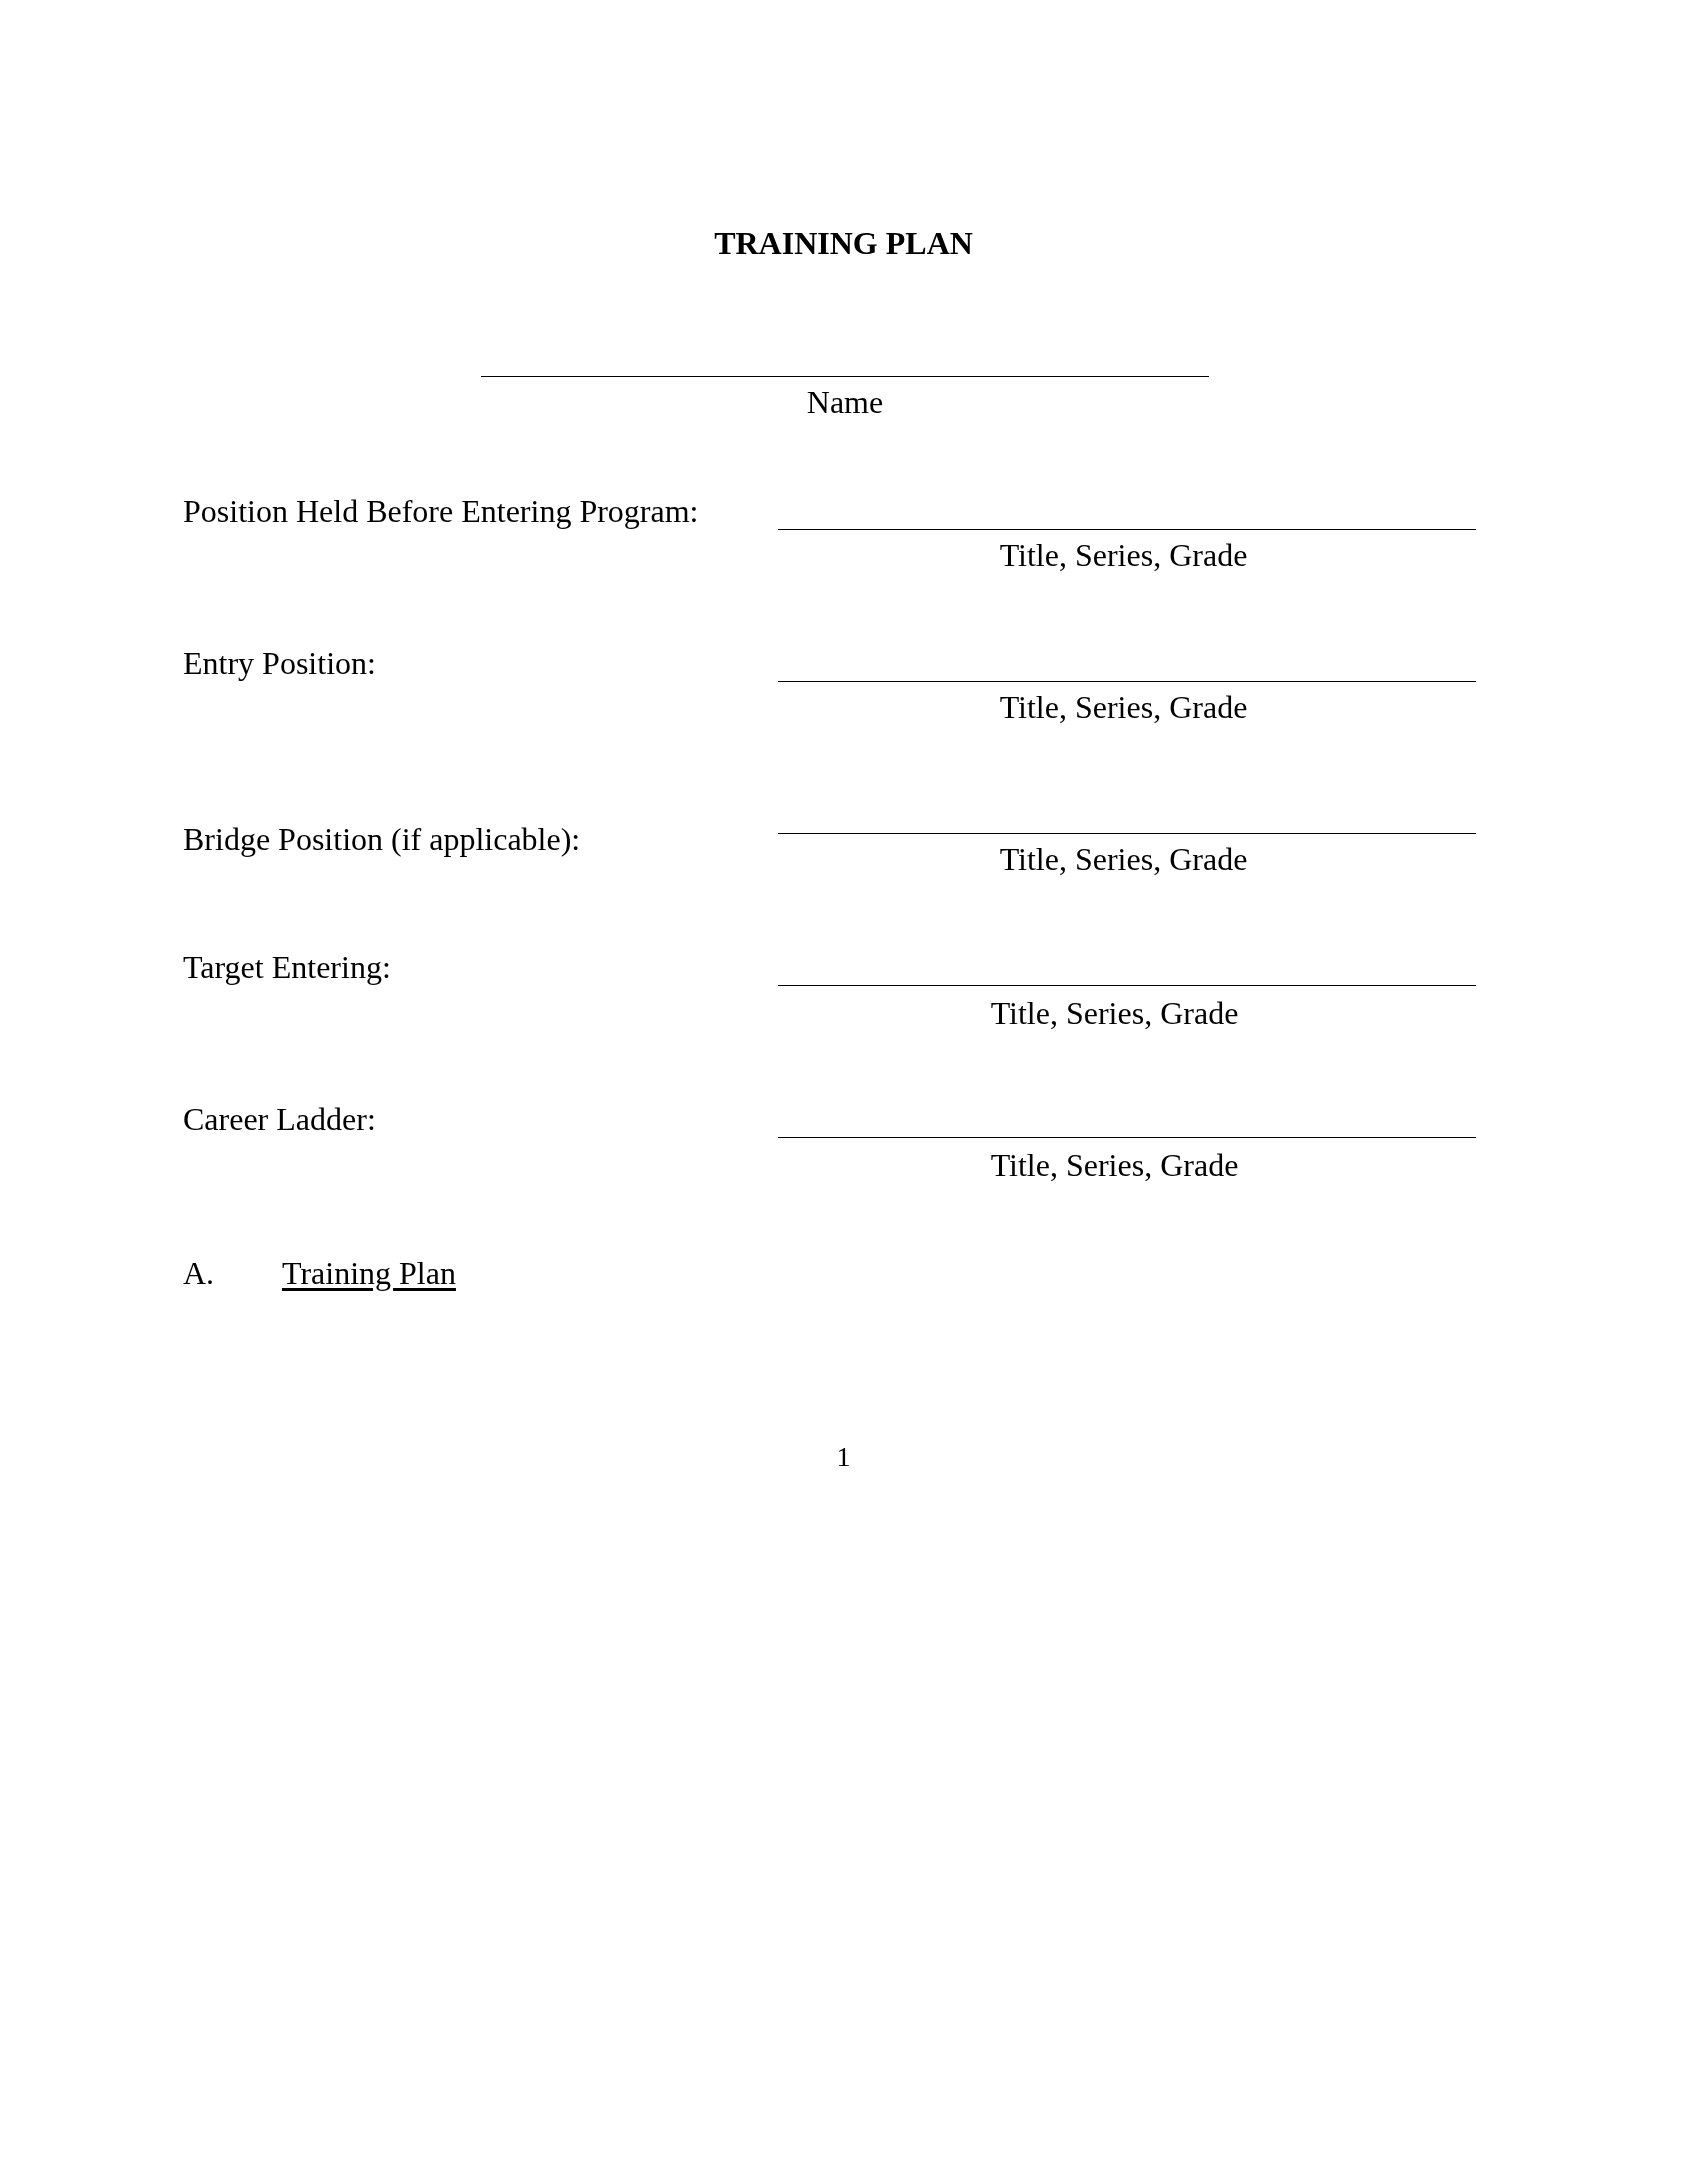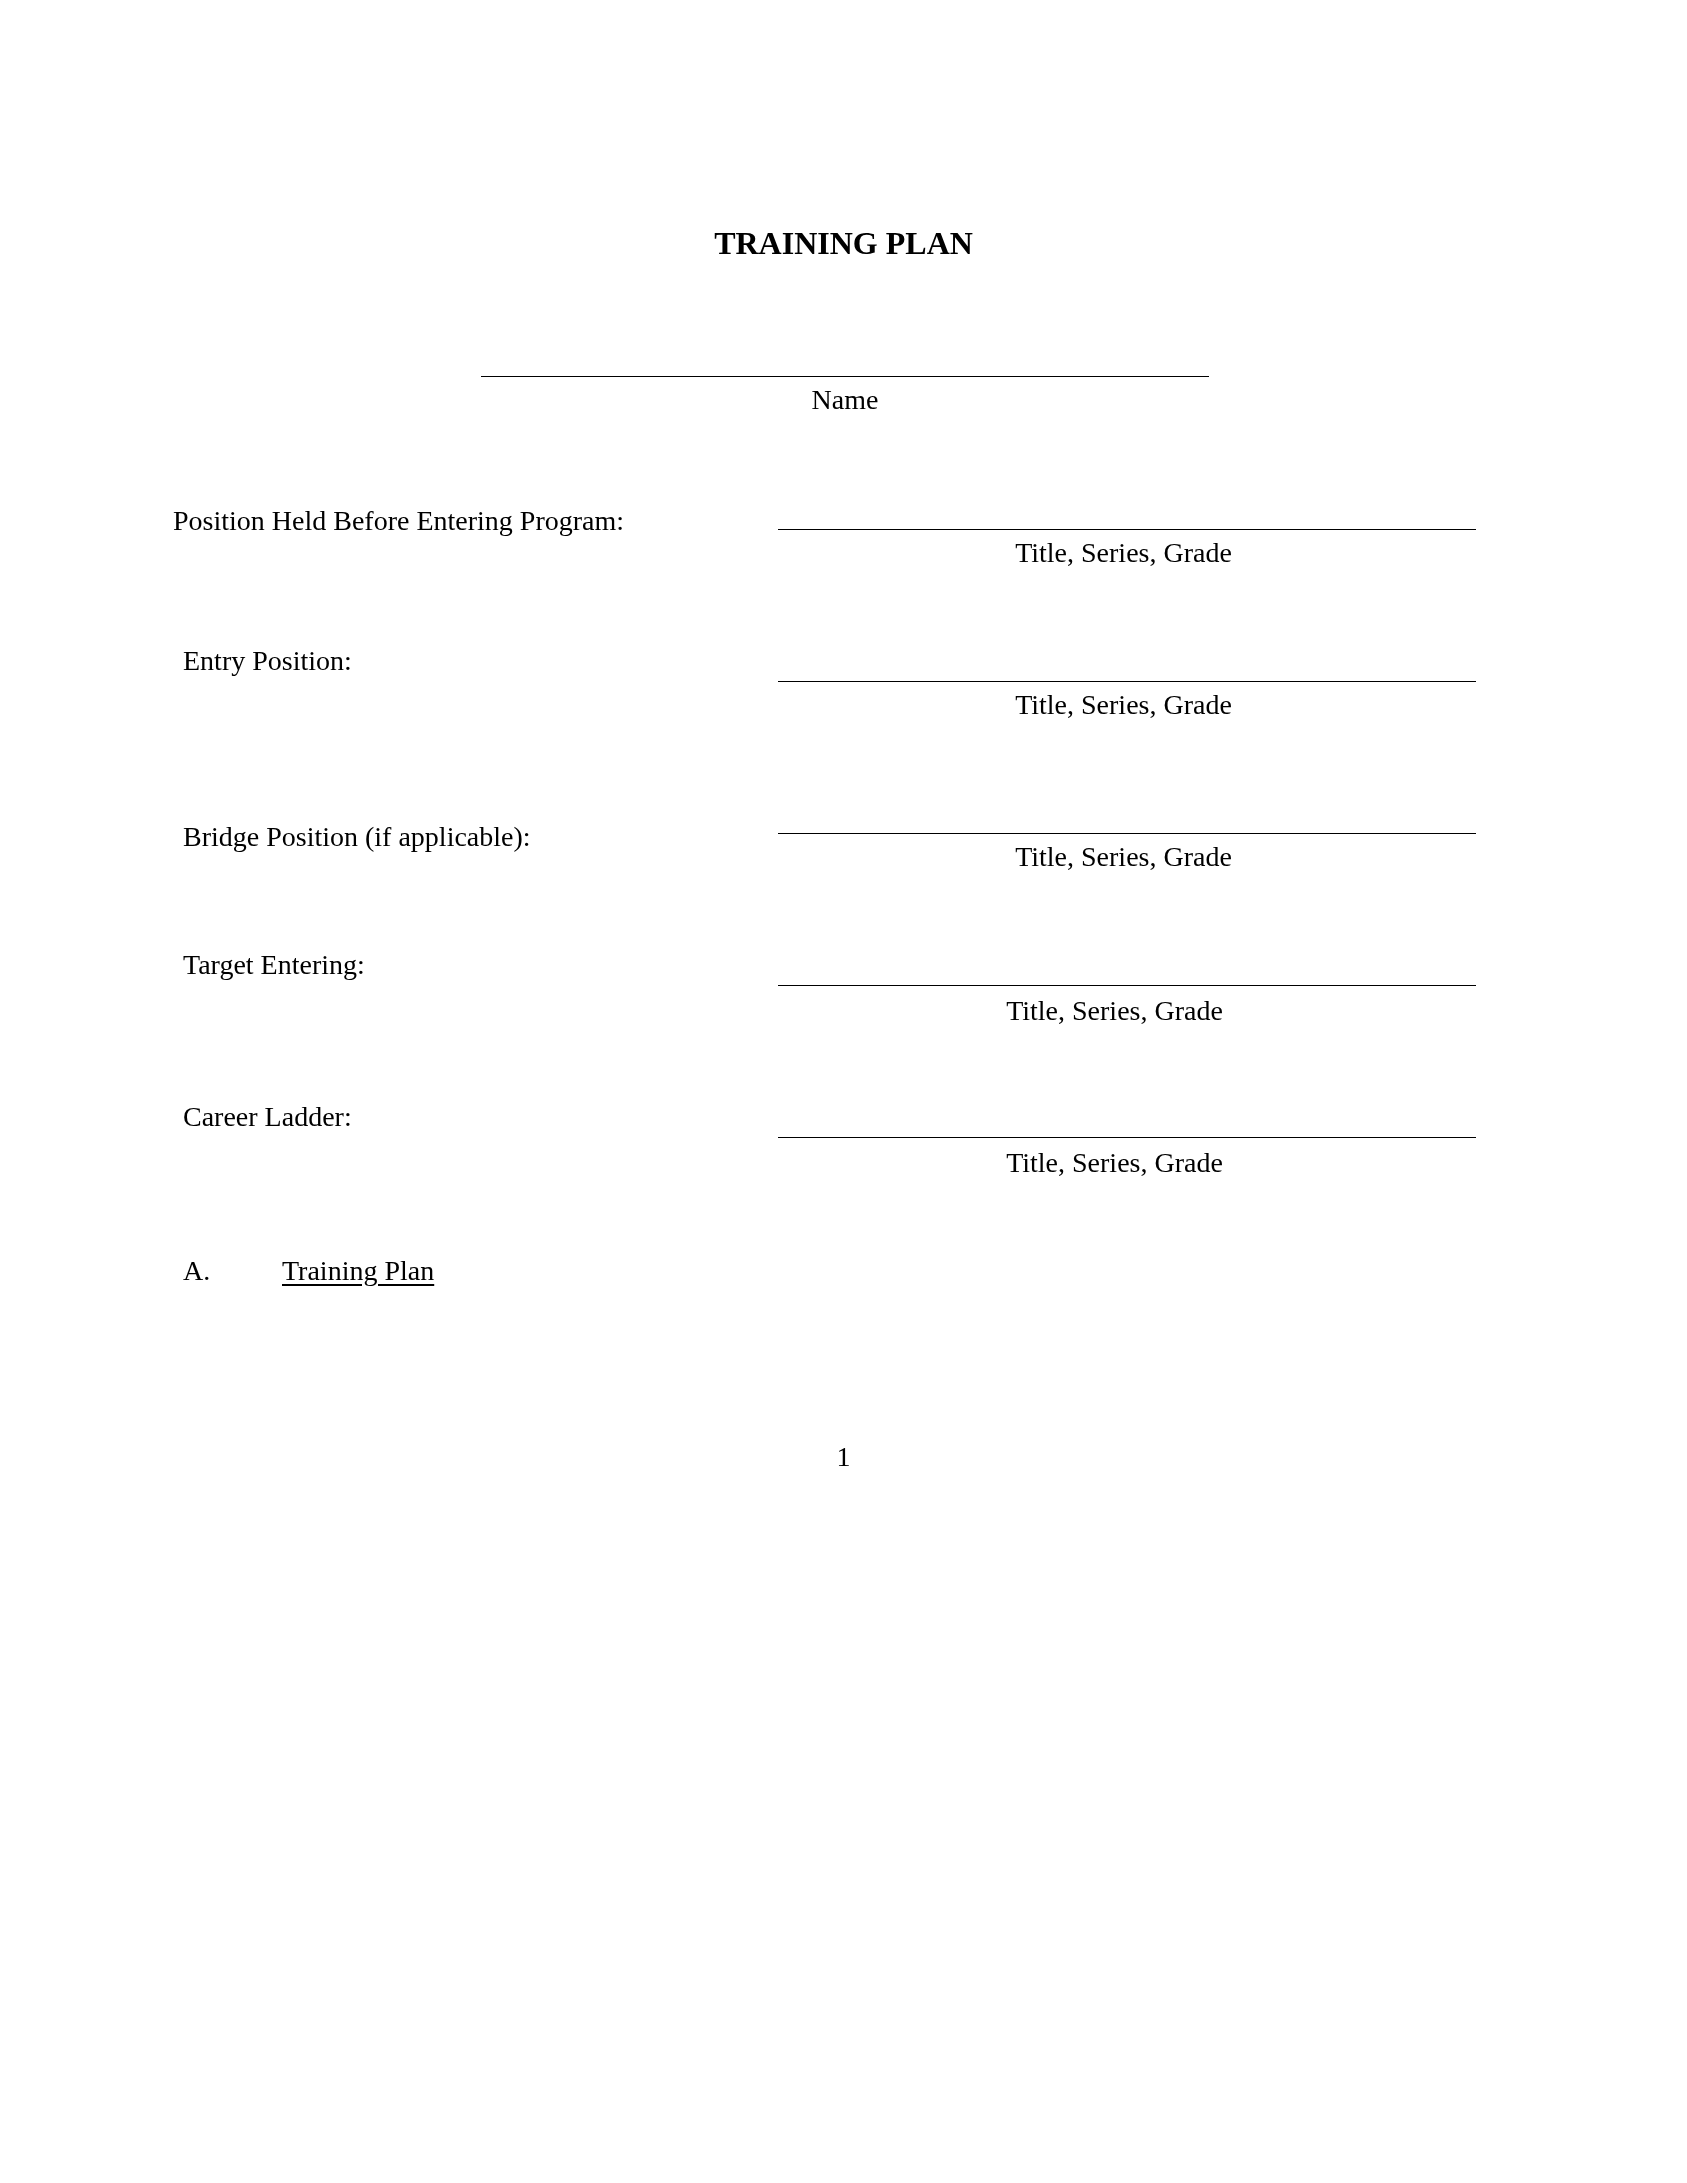--- a/index.html
+++ b/index.html
@@ -1,35 +1,35 @@
 <!DOCTYPE html>
 <html style="font-size:14px"><head>
 <meta charset="utf-8">
 <style>
   html, body { margin:0; padding:0; background:#ffffff; }
   body { width:1687px; height:2184px; position:relative; overflow:hidden;
          font-family:"Liberation Serif", "DejaVu Serif", serif; color:#000; }
   .abs { position:absolute; white-space:nowrap; }
   .title { font-weight:bold; font-size:32px; left:0; width:1687px; text-align:center; top:225px; }
   .line { position:absolute; height:0; border-top:1.7px solid #000; }
-  .txt { font-size:28px; }
+  .txt { font-size:32px; }
   .center { text-align:center; }
   .u { text-decoration:underline; text-underline-offset:4.4px; }
 </style>
 </head>
 <body>
 
 <div>
 
   <div class="abs title">TRAINING PLAN</div>
 
   <div class="line" style="left:481px; width:728px; top:376px;"></div>
   <div class="abs txt center" style="left:481px; width:728px; top:384px;">Name</div>
 
-  <div class="abs txt" style="left:173px; top:493px;margin-top:12px;">Position Held Before Entering Program:</div>
+  <div class="abs txt" style="left:183px; top:493px;">Position Held Before Entering Program:</div>
   <div class="line" style="left:778px; width:698px; top:529px;"></div>
   <div class="abs txt center" style="left:949px; width:349px; top:537px;">Title, Series, Grade</div>
 
   <div class="abs txt" style="left:183px; top:645px;">Entry Position:</div>
   <div class="line" style="left:778px; width:698px; top:681px;"></div>
   <div class="abs txt center" style="left:949px; width:349px; top:689px;">Title, Series, Grade</div>
 
   <div class="abs txt" style="left:183px; top:797px;margin-top:24px;">Bridge Position (if applicable):</div>
   <div class="line" style="left:778px; width:698px; top:833px;"></div>
   <div class="abs txt center" style="left:949px; width:349px; top:841px;">Title, Series, Grade</div>

